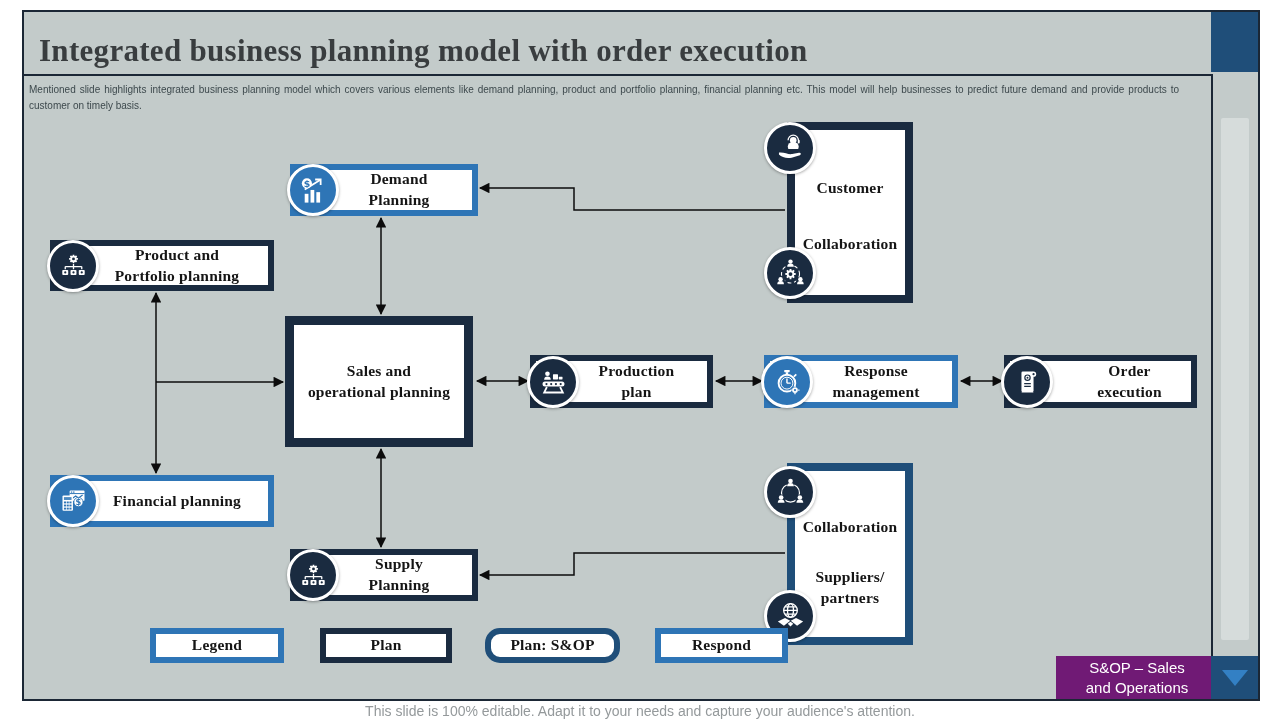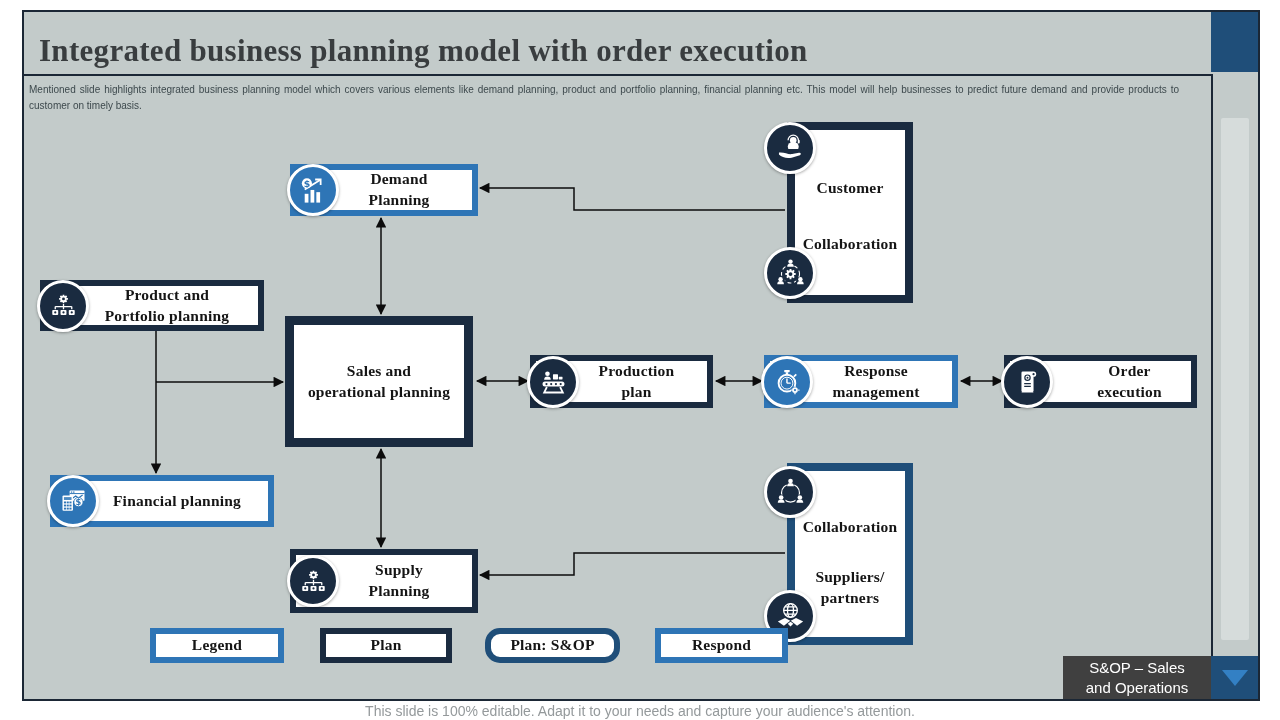--- a/index.html
+++ b/index.html
@@ -43,23 +43,23 @@
     position:absolute;right:0;bottom:0;width:47px;height:43px;
     background:#1f4e79;display:flex;align-items:center;justify-content:center;
   }
   .tri-down{
     width:0;height:0;border-left:13px solid transparent;
     border-right:13px solid transparent;border-top:16px solid #3380c4;
   }
   
   .tag{
     position:absolute;right:47px;bottom:0;width:148px;height:43px;
-    background:#404040;color:#fff;display:flex;align-items:center;justify-content:center;
+    background:#701a75;color:#fff;display:flex;align-items:center;justify-content:center;
     font-family:"Liberation Sans",sans-serif;font-size:15px;line-height:1.3;
-    text-align:center;white-space:pre-line;
+    text-align:center;white-space:pre-line;padding-left:7px;
   }
   
   .arrows{position:absolute;left:0;top:0;z-index:1;}
   
   .node{
     position:absolute;background:#fff;box-sizing:border-box;z-index:2;
     display:flex;align-items:center;justify-content:center;
   }
   .b-navy{border:6px solid #1a2b40;}
   .b-blue{border:6px solid #2e75b6;}
@@ -77,27 +77,27 @@
     display:flex;align-items:center;justify-content:center;z-index:4;
   }
   .circ svg{width:33px;height:33px;display:block;}
   .c-navy{background:#1a2b40;color:#1a2b40;}
   .c-blue{background:#2e75b6;color:#2e75b6;}
   .icon-left{left:-9px;top:50%;transform:translateY(-50%);}
   .node .pad{padding-left:30px;}
   
   #n-demand    {left:266px;top:152px;width:188px;height:52px;}
   #n-customer  {left:763px;top:110px;width:126px;height:181px;}
-  #n-product   {left:16px; top:228px;width:224px;height:51px;margin-top:40px;}
+  #n-product   {left:26px; top:228px;width:224px;height:51px;}
   #n-sales     {left:261px;top:304px;width:188px;height:131px;}
   #n-production{left:506px;top:343px;width:183px;height:53px;}
   #n-response  {left:740px;top:343px;width:194px;height:53px;}
   #n-order     {left:980px;top:343px;width:193px;height:53px;padding-left:28px;}
   #n-financial {left:26px; top:463px;width:224px;height:52px;}
-  #n-supply    {left:266px;top:537px;width:188px;height:64px;}
+  #n-supply    {left:266px;top:537px;width:188px;height:52px;}
   #n-suppliers {left:763px;top:451px;width:126px;height:182px;}
   
   .tall .lbl{position:absolute;left:0;right:0;}
   #n-customer .l1{top:48px;}  #n-customer .l2{top:104px;}
   #n-suppliers .l1{top:46px;} #n-suppliers .l2{top:96px;}
   .tall .ic1{left:-31px;top:-8px;transform:none;}
   .tall .ic2{left:-31px;top:117px;transform:none;}
   #n-suppliers .ic1{top:-5px;} #n-suppliers .ic2{top:119px;}
   
   #n-demand .lbl, #n-production .lbl, #n-supply .lbl, #n-order .lbl{max-width:120px;}

